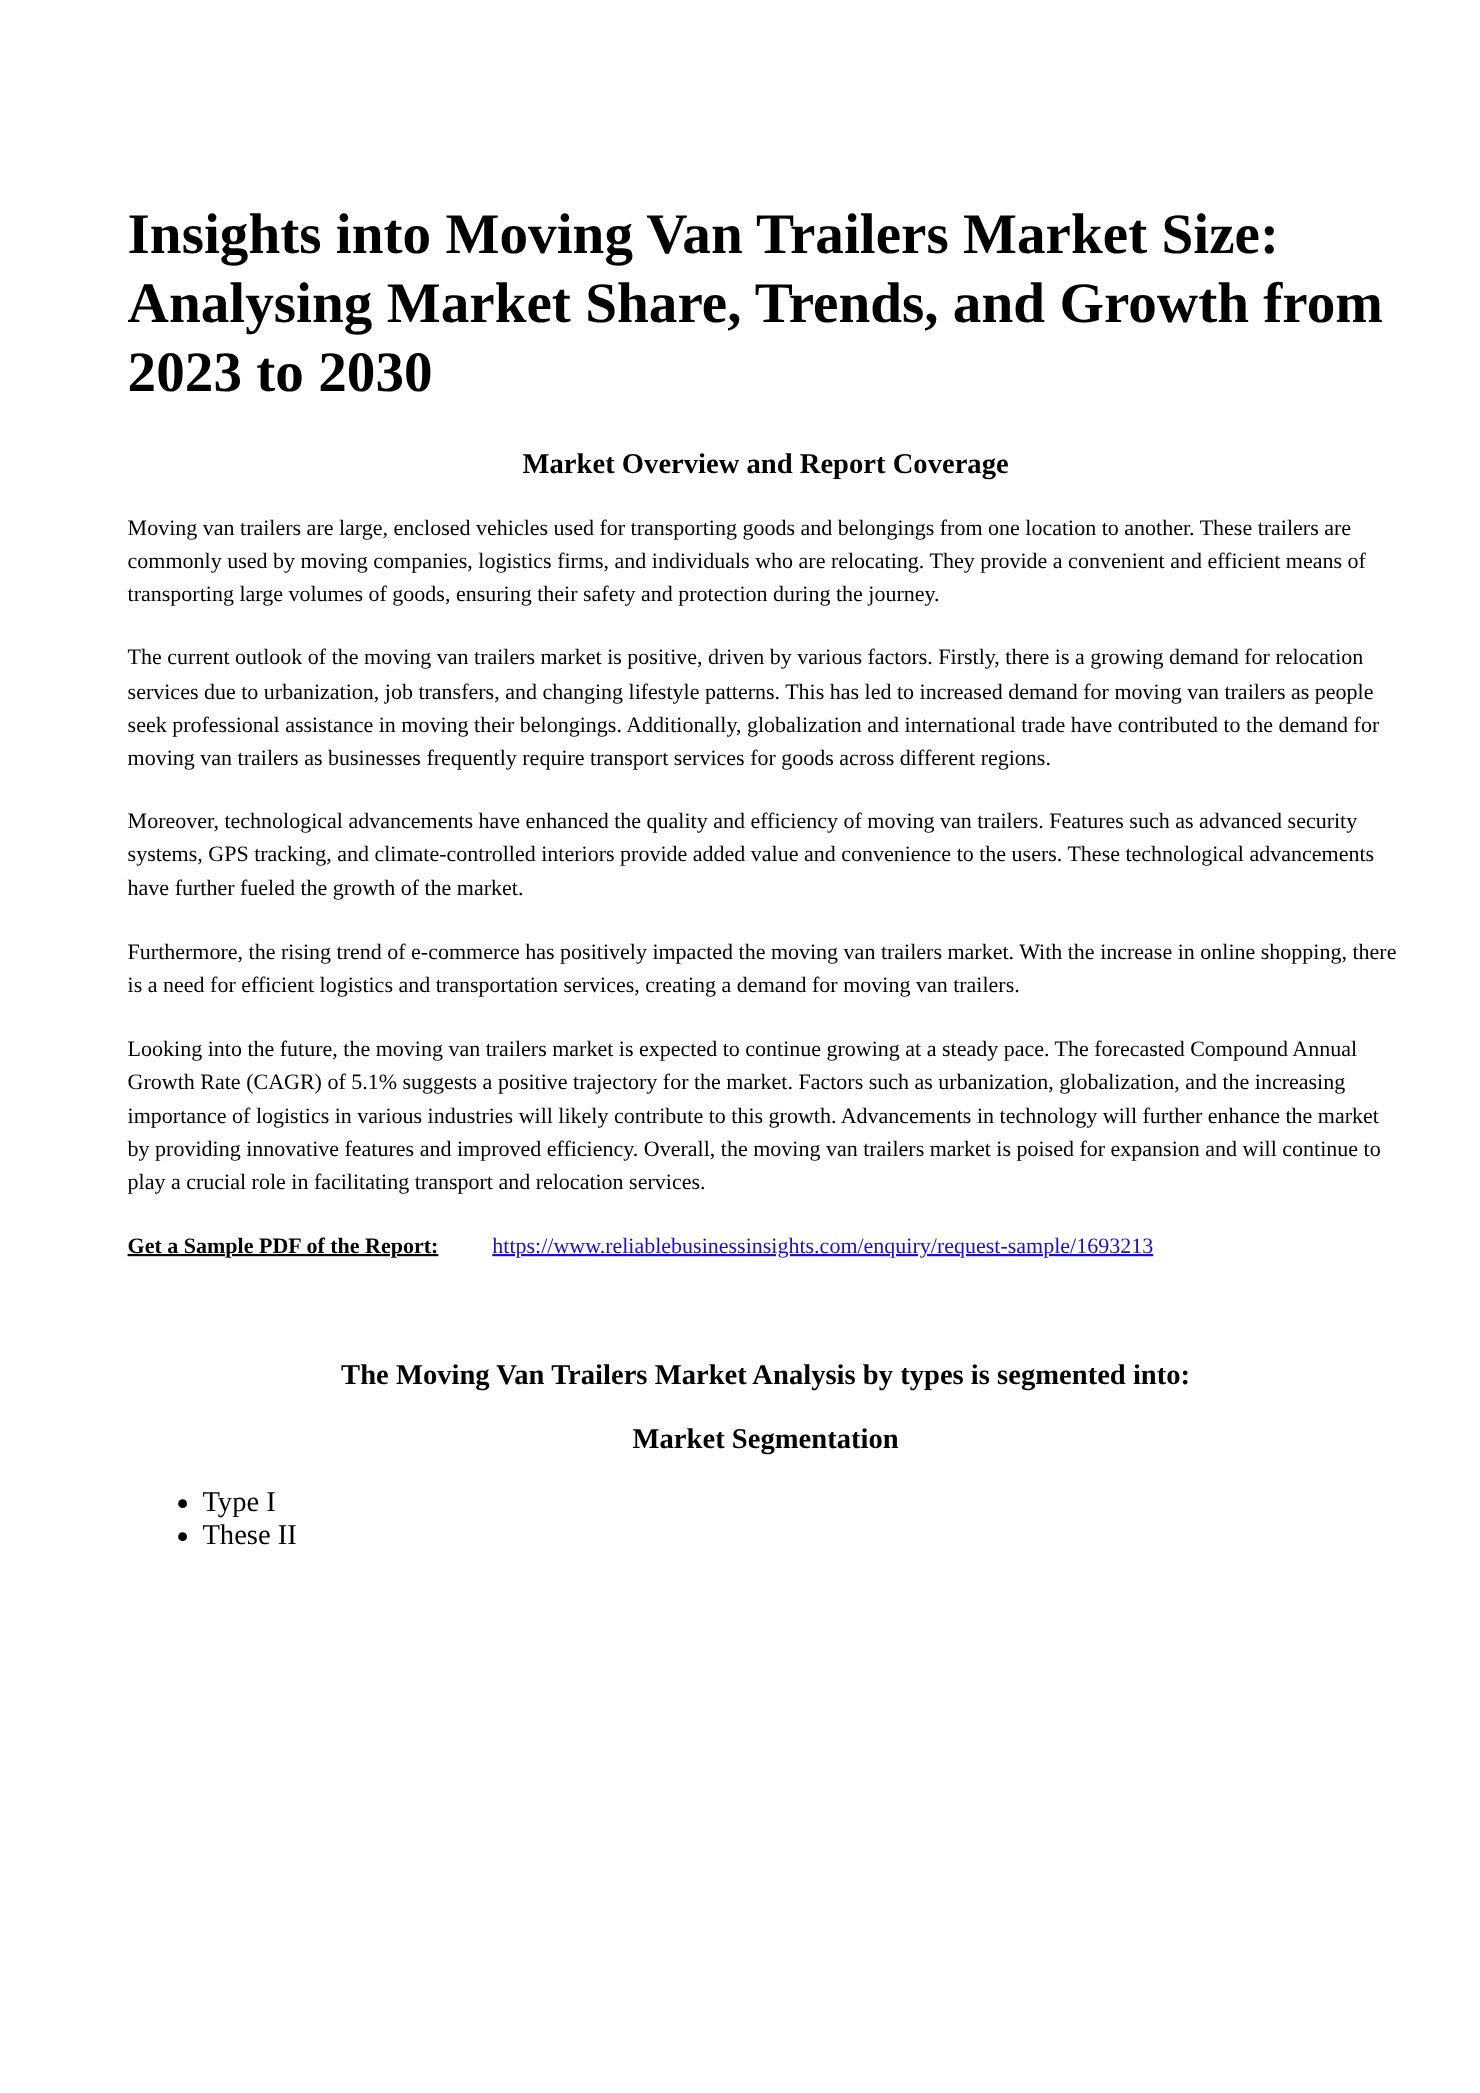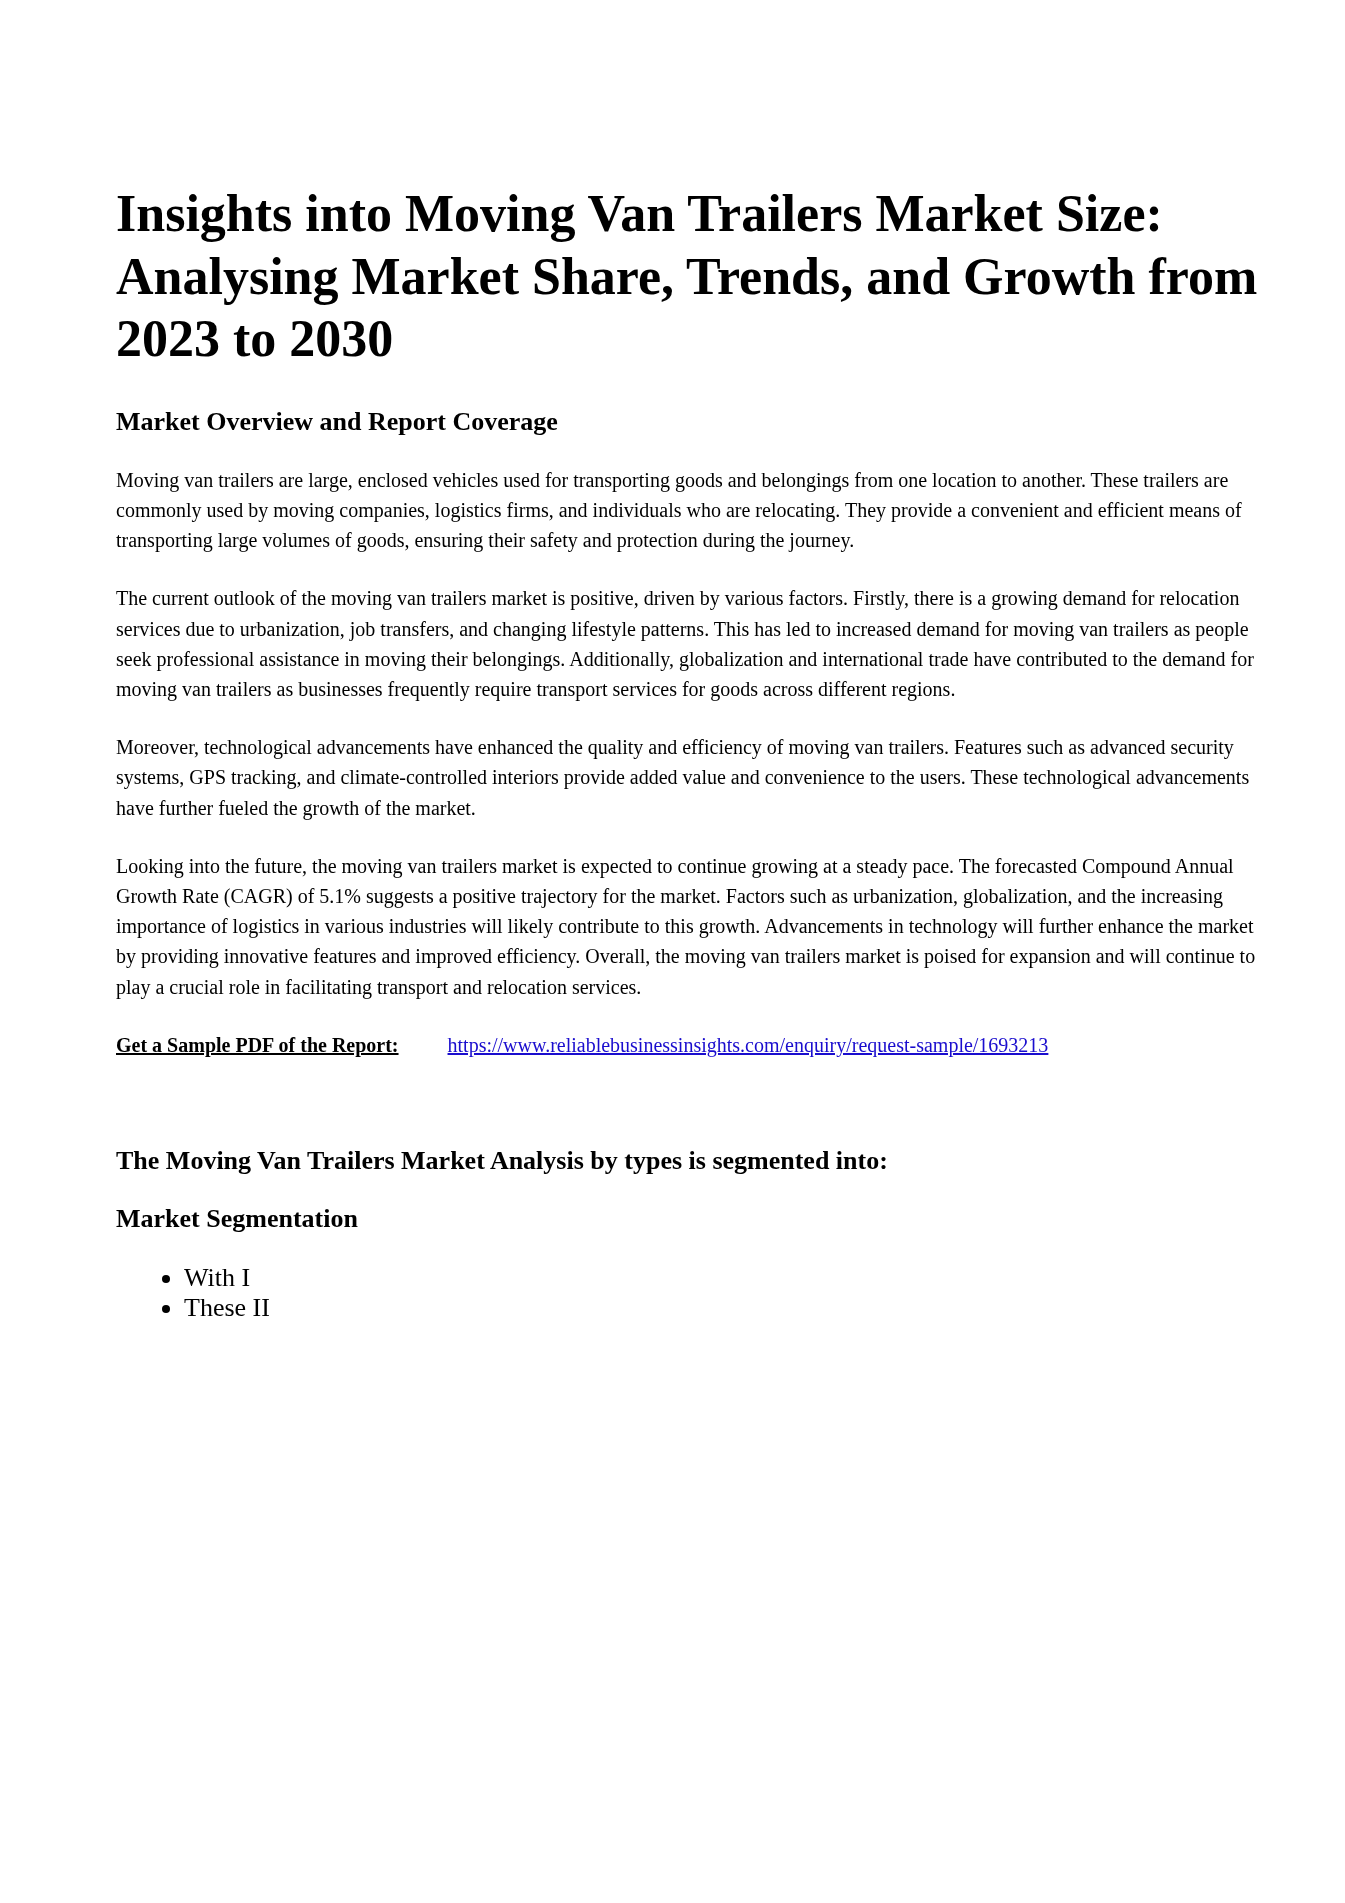--- a/index.html
+++ b/index.html
@@ -25,20 +25,21 @@
       margin: 0 0 36px 0;
       font-size: 52px;
       line-height: 62.5px;
       font-weight: bold;
     }
     .section-heading {
       margin: 0 0 28px 0;
       font-size: 26px;
       line-height: 30.2px;
       font-weight: bold;
+      text-align: center;
     }
     p {
       margin: 0 0 28px 0;
       font-size: 20px;
       line-height: 30.2px;
     }
     p.empty {
       height: 30.2px;
     }
     .label {
@@ -64,30 +65,31 @@
 <body>
 
 <div class="page">
   <h1>Insights into Moving Van Trailers Market Size: Analysing Market Share, Trends, and Growth from 2023 to 2030</h1>
 
   <div class="section-heading">Market Overview and Report Coverage</div>
 
   <p>Moving van trailers are large, enclosed vehicles used for transporting goods and belongings from one location to another. These trailers are commonly used by moving companies, logistics firms, and individuals who are relocating. They provide a convenient and efficient means of transporting large volumes of goods, ensuring their safety and protection during the journey.</p>
   <p>The current outlook of the moving van trailers market is positive, driven by various factors. Firstly, there is a growing demand for relocation services due to urbanization, job transfers, and changing lifestyle patterns. This has led to increased demand for moving van trailers as people seek professional assistance in moving their belongings. Additionally, globalization and international trade have contributed to the demand for moving van trailers as businesses frequently require transport services for goods across different regions.</p>
   <p>Moreover, technological advancements have enhanced the quality and efficiency of moving van trailers. Features such as advanced security systems, GPS tracking, and climate-controlled interiors provide added value and convenience to the users. These technological advancements have further fueled the growth of the market.</p>
+  <p>Furthermore, the rising trend of e-commerce has positively impacted the moving van trailers market. With the increase in online shopping, there is a need for efficient logistics and transportation services, creating a demand for moving van trailers.</p>
   <p>Looking into the future, the moving van trailers market is expected to continue growing at a steady pace. The forecasted Compound Annual Growth Rate (CAGR) of 5.1% suggests a positive trajectory for the market. Factors such as urbanization, globalization, and the increasing importance of logistics in various industries will likely contribute to this growth. Advancements in technology will further enhance the market by providing innovative features and improved efficiency. Overall, the moving van trailers market is poised for expansion and will continue to play a crucial role in facilitating transport and relocation services.</p>
 
   <p>
     <span class="label">Get a Sample PDF of the Report:</span>
     <a class="link" title="https://www.reliablebusinessinsights.com/enquiry/request-sample/1693213">https://www.reliablebusinessinsights.com/enquiry/request-sample/1693213</a>
   </p>
 
   <p class="empty"></p>
 
   <div class="section-heading">The Moving Van Trailers Market Analysis by types is segmented into:</div>
 
   <div class="section-heading">Market Segmentation</div>
 
   <ul>
-    <li>With I</li>
+    <li>Type I</li>
     <li>These II</li>
   </ul>
 </div>
 
 </body></html>

